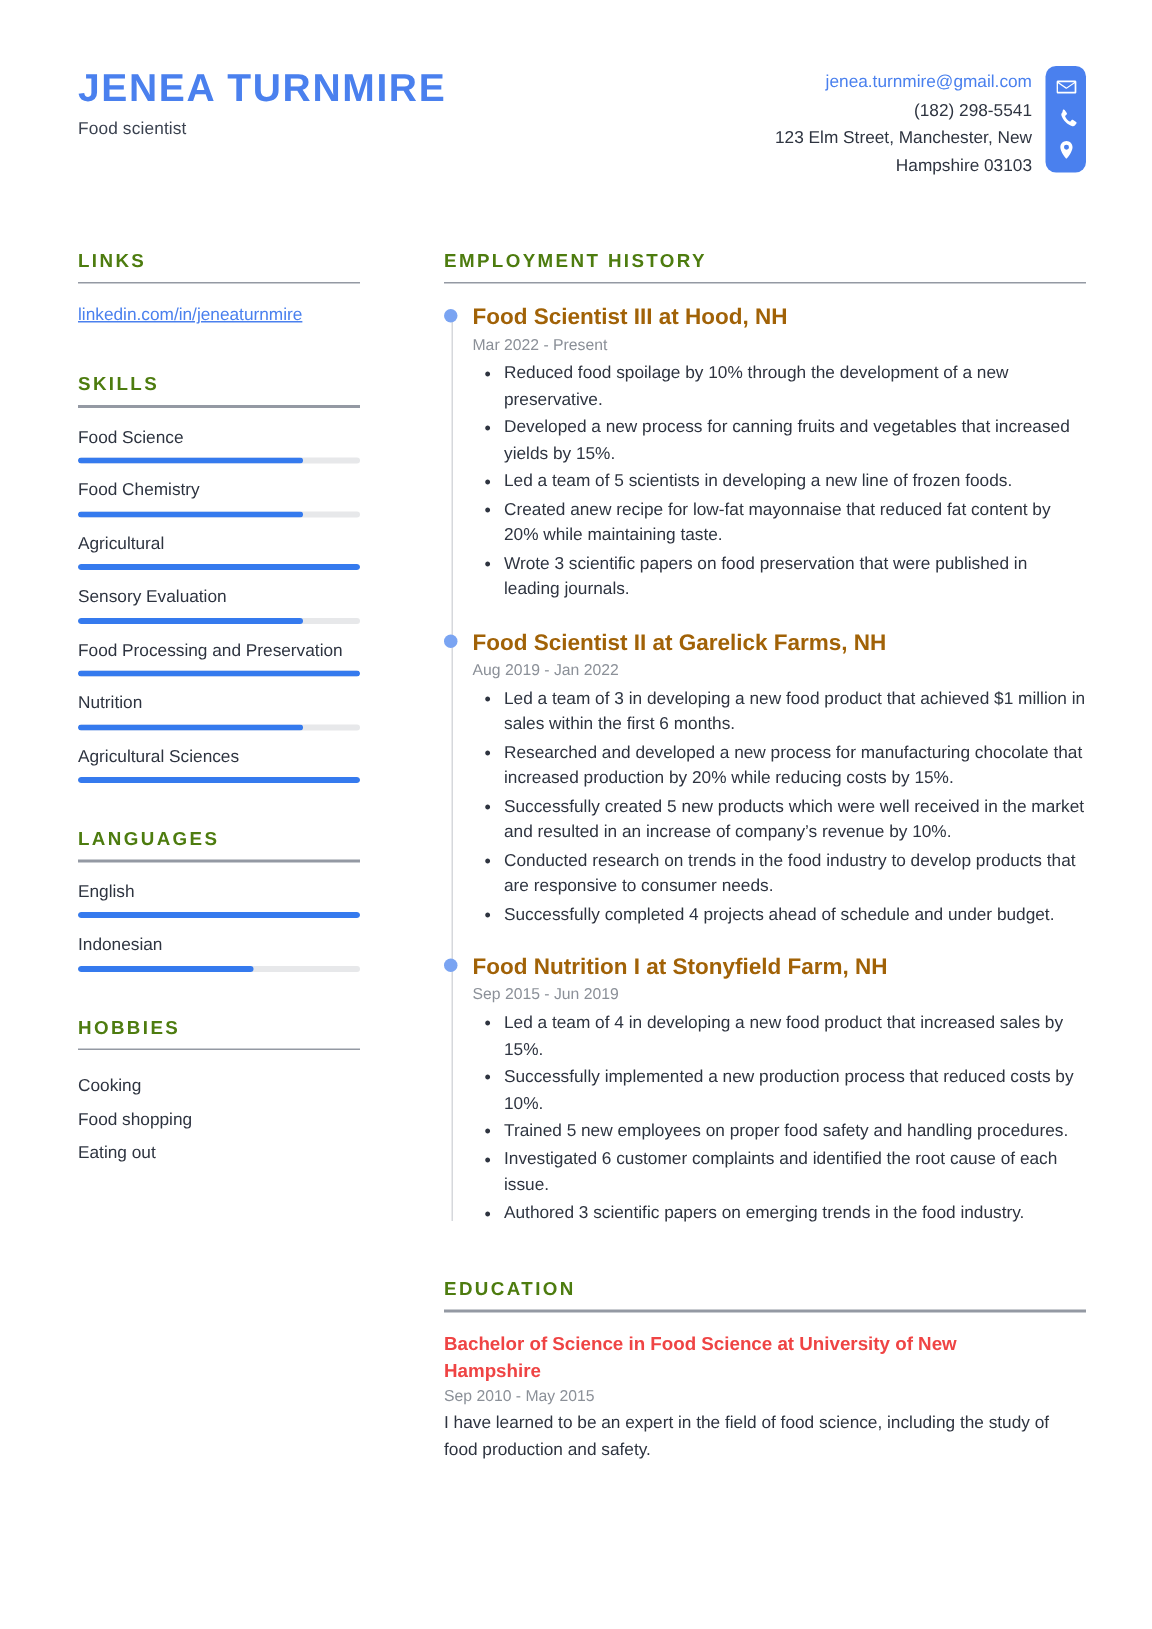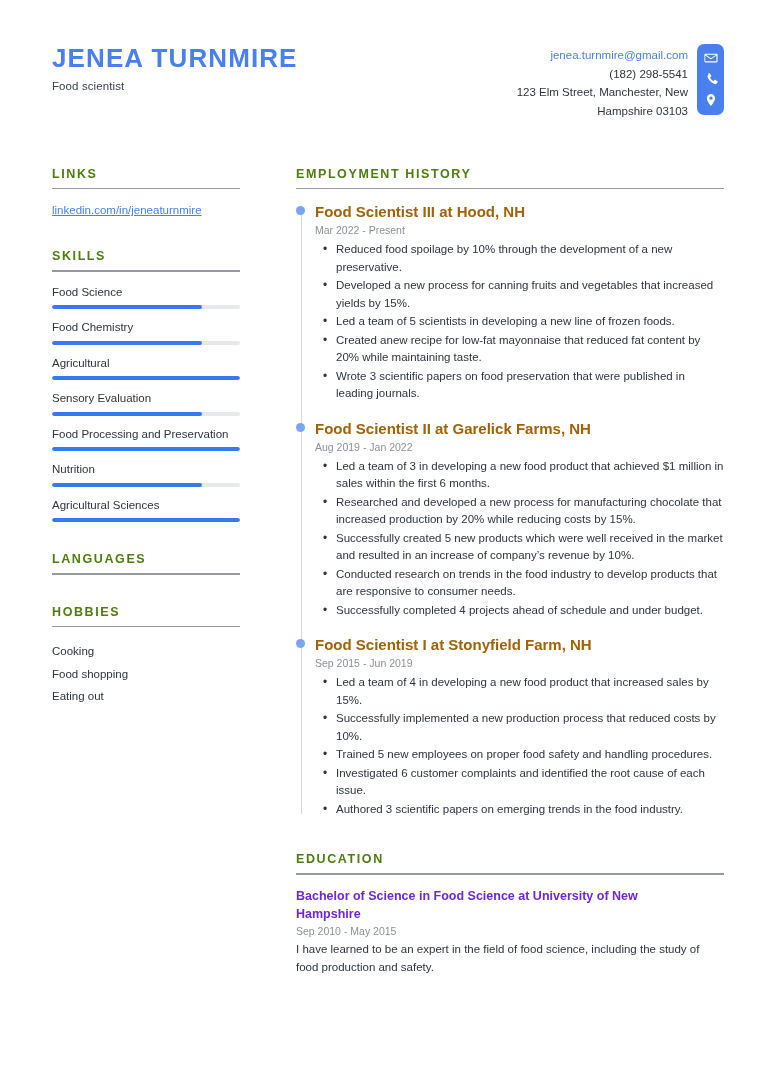--- a/index.html
+++ b/index.html
@@ -166,21 +166,21 @@
     top: -1px;
     font-size: 12px;
     color: #2e3440;
   }
 
   
   .edu-block { margin-top: 4px; }
   .edu-degree {
     font-size: 12.5px;
     font-weight: bold;
-    color: #6d28d9;
+    color: #ef4444;
     line-height: 1.42;
     max-width: 385px;
   }
   .edu-date {
     font-size: 10.5px;
     color: #8b9098;
     margin-top: 2px;
     margin-bottom: 4px;
   }
   .edu-desc {
@@ -286,20 +286,34 @@
               <div class="bar-track">
                 <div class="bar-fill" style="width: 100%;"></div>
               </div>
             </div>
           </div>
       </div>
 
       <div class="sec-block">
         <div class="sec-title">LANGUAGES</div>
         <div class="sec-rule"></div>
+        <div id="languages-list">
+            <div class="skill-row">
+              <div class="skill-name">English</div>
+              <div class="bar-track">
+                <div class="bar-fill" style="width: 100%;"></div>
+              </div>
+            </div>
+            <div class="skill-row">
+              <div class="skill-name">Indonesian</div>
+              <div class="bar-track">
+                <div class="bar-fill" style="width: 62%;"></div>
+              </div>
+            </div>
+          </div>
       </div>
 
       <div class="sec-block">
         <div class="sec-title">HOBBIES</div>
         <div class="sec-rule"></div>
         <div id="hobbies-list">
             <div class="hobby-item">Cooking</div>
             <div class="hobby-item">Food shopping</div>
             <div class="hobby-item">Eating out</div>
           </div>
@@ -332,21 +346,21 @@
               <ul class="bullets">
                 <li>Led a team of 3 in developing a new food product that achieved $1 million in sales within the first 6 months.</li>
                 <li>Researched and developed a new process for manufacturing chocolate that increased production by 20% while reducing costs by 15%.</li>
                 <li>Successfully created 5 new products which were well received in the market and resulted in an increase of company’s revenue by 10%.</li>
                 <li>Conducted research on trends in the food industry to develop products that are responsive to consumer needs.</li>
                 <li>Successfully completed 4 projects ahead of schedule and under budget.</li>
               </ul>
             </div>
             <div class="job">
               <span class="job-dot"></span>
-              <div class="job-head">Food Scientist I at Stonyfield Farm, NH</div>
+              <div class="job-head">Food Nutrition I at Stonyfield Farm, NH</div>
               <div class="job-date">Sep 2015 - Jun 2019</div>
               <ul class="bullets">
                 <li>Led a team of 4 in developing a new food product that increased sales by 15%.</li>
                 <li>Successfully implemented a new production process that reduced costs by 10%.</li>
                 <li>Trained 5 new employees on proper food safety and handling procedures.</li>
                 <li>Investigated 6 customer complaints and identified the root cause of each issue.</li>
                 <li>Authored 3 scientific papers on emerging trends in the food industry.</li>
               </ul>
             </div>
           </div>

